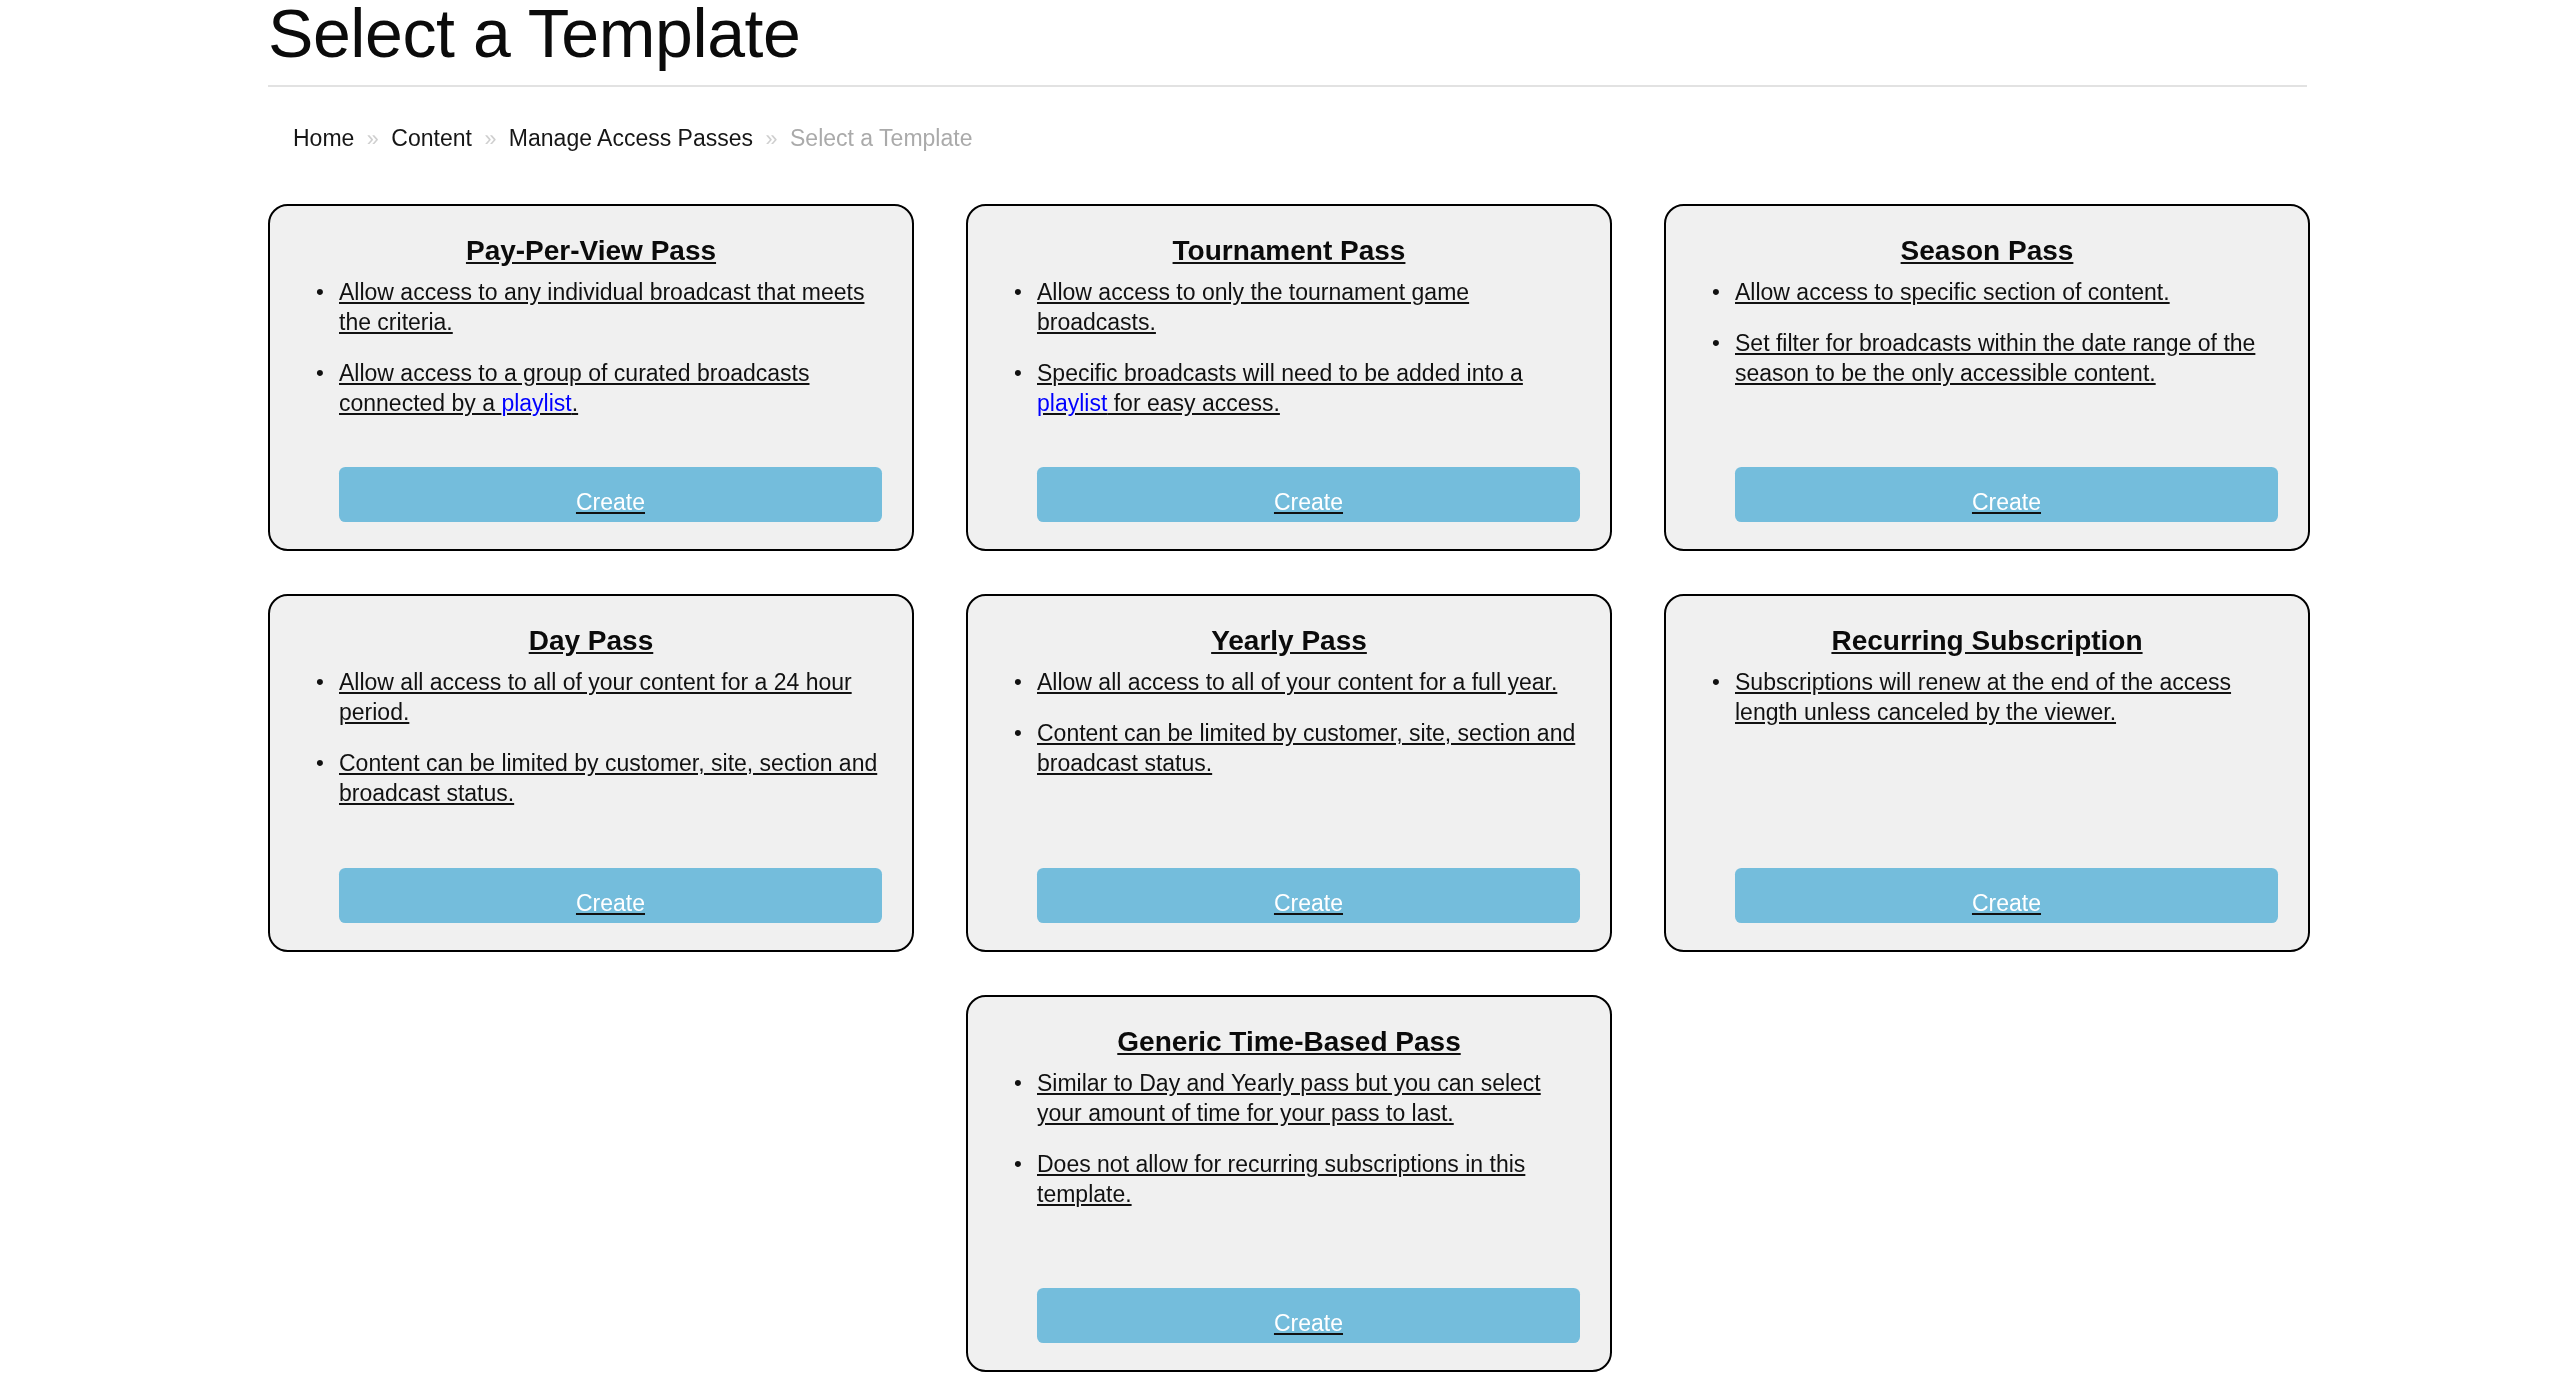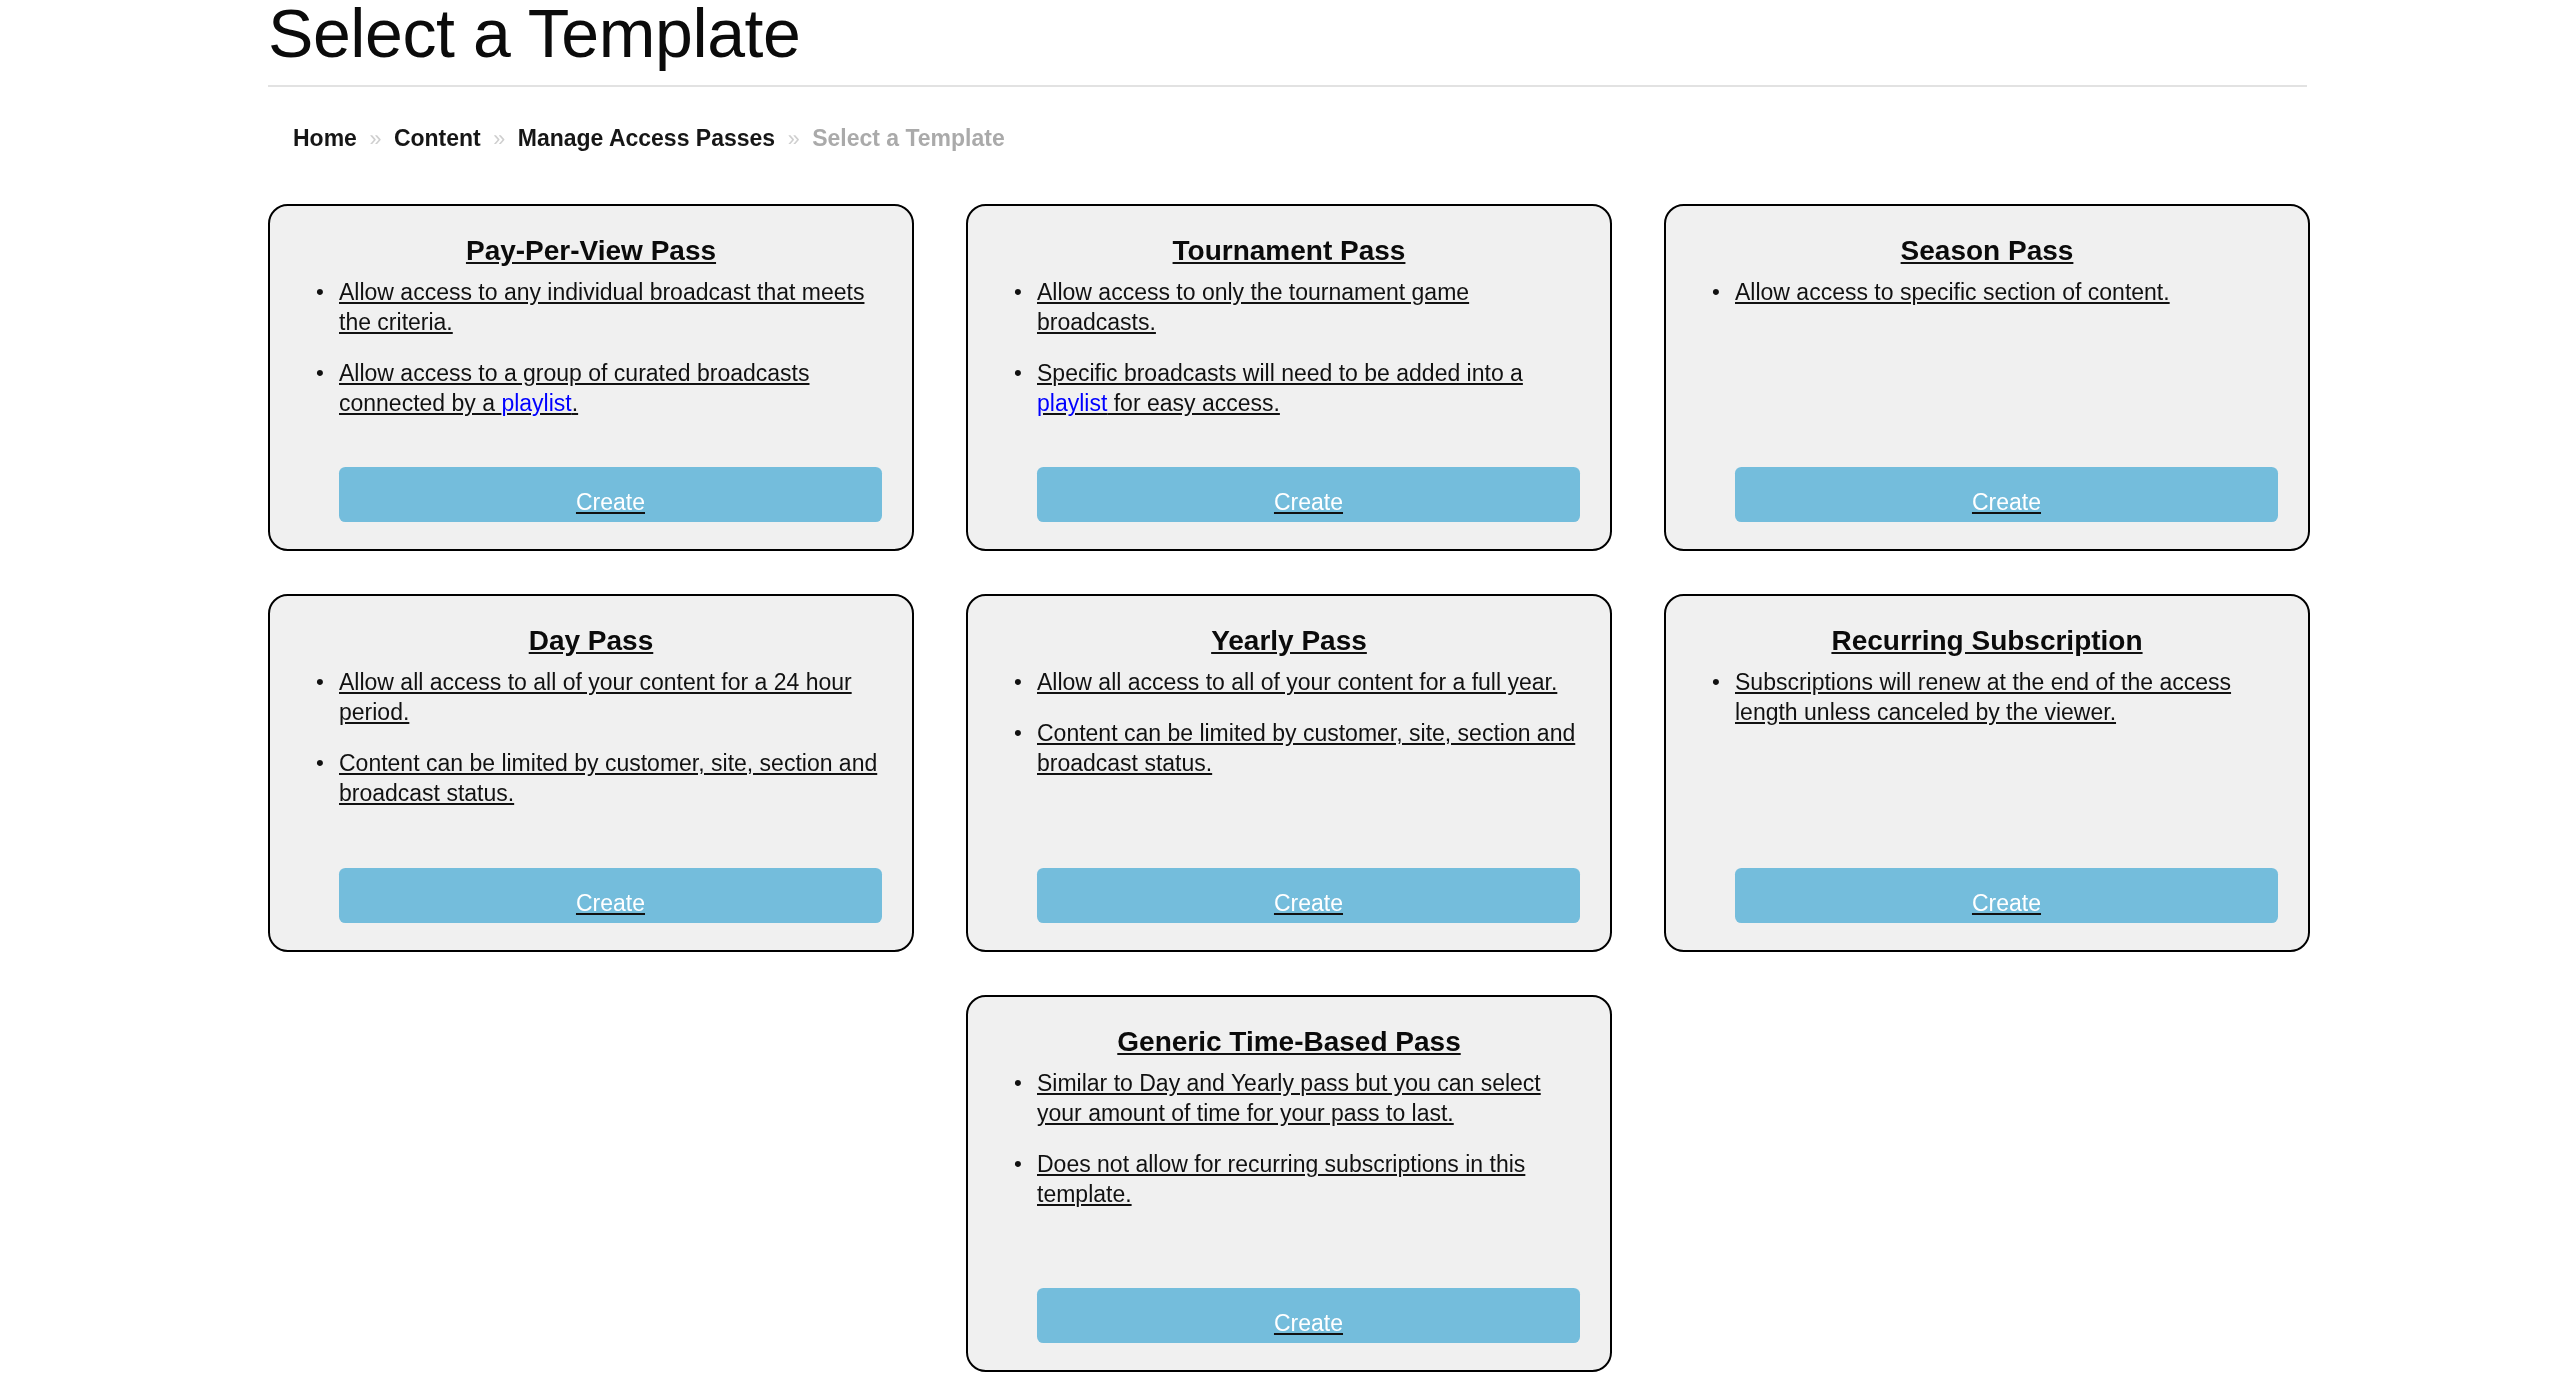--- a/index.html
+++ b/index.html
@@ -51,21 +51,21 @@
     top: 127px;
     display: flex;
     align-items: baseline;
     font-size: 23px;
     line-height: 1;
     white-space: nowrap;
   }
   .crumb {
     color: #161616;
     text-decoration: none;
-    font-weight: 700;
+    font-weight: 400;
   }
   .crumb.current {
     color: #aaaaaa;
   }
   .crumb-sep {
     color: #cfcfcf;
     font-size: 21.5px;
     margin: 0 12.5px;
     user-select: none;
   }
@@ -195,20 +195,21 @@
         <ul class="card-bullets">
           <li><span>Allow access to only the tournament game broadcasts.</span></li>
           <li><span>Specific broadcasts will need to be added into a </span><a class="inline-link" href="#">playlist</a><span> for easy access.</span></li>
         </ul>
         <button class="create-button">Create</button>
       </div>
       <div class="template-card">
         <div class="card-title">Season Pass</div>
         <ul class="card-bullets">
           <li><span>Allow access to specific section of content.</span></li>
+          <li><span>Set filter for broadcasts within the date range of the season to be the only accessible content.</span></li>
         </ul>
         <button class="create-button">Create</button>
       </div>
       <div class="template-card row2">
         <div class="card-title">Day Pass</div>
         <ul class="card-bullets">
           <li><span>Allow all access to all of your content for a 24 hour period.</span></li>
           <li><span>Content can be limited by customer, site, section and broadcast status.</span></li>
         </ul>
         <button class="create-button">Create</button>

